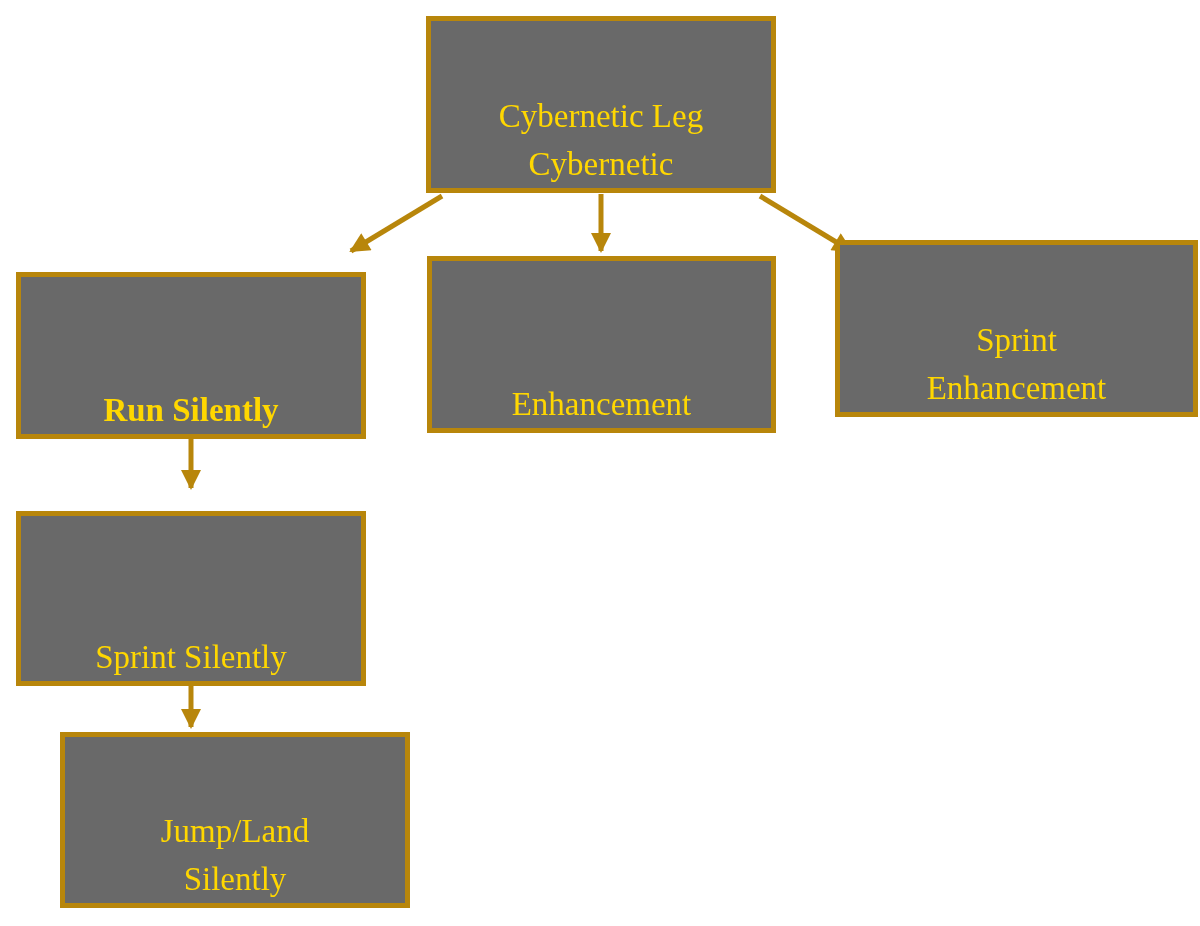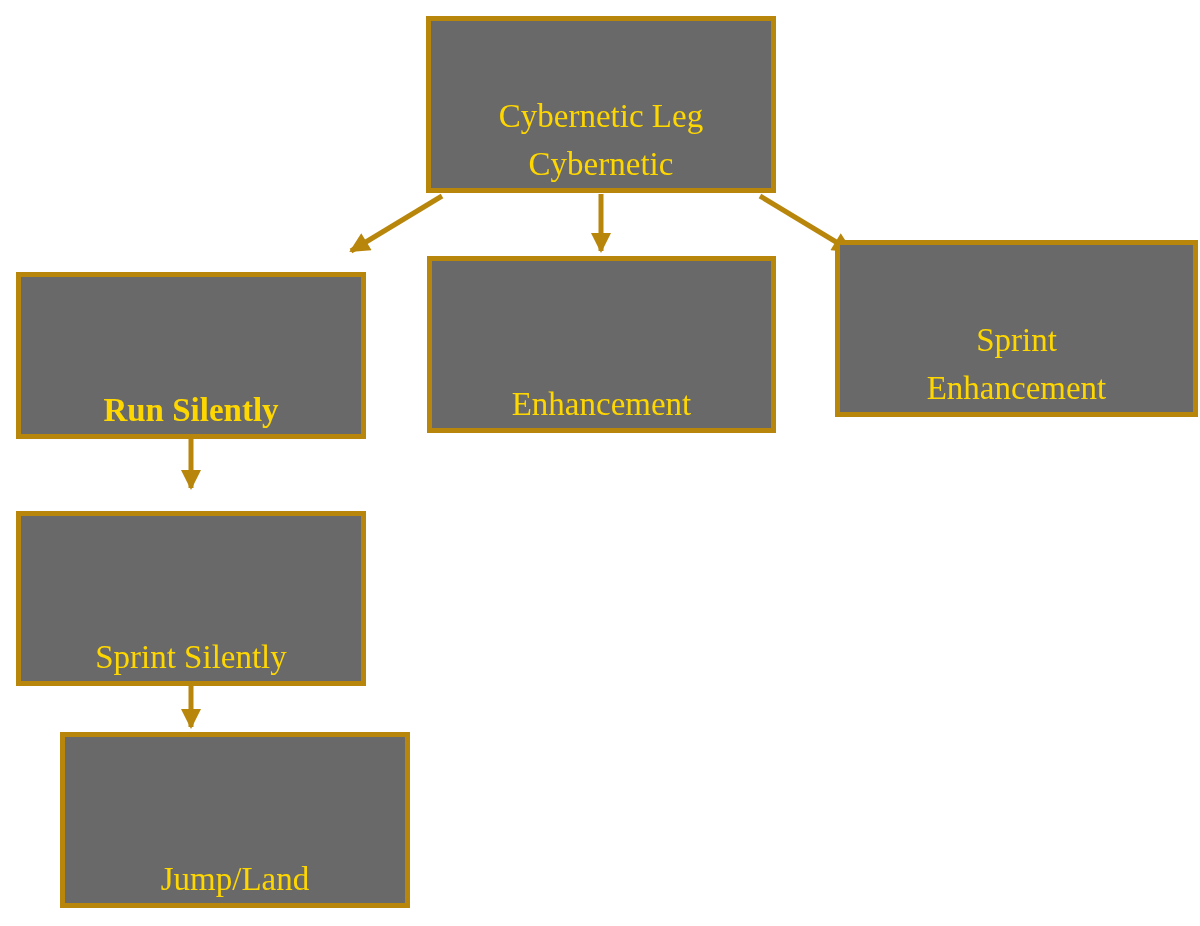--- a/index.html
+++ b/index.html
@@ -99,16 +99,17 @@
 
   <div class="node" style="left:16px; top:511px; width:350px; height:175px;">
     <div class="label">
       <div>Sprint Silently</div>
     </div>
   </div>
 
   <div class="node" style="left:16px; top:732px; width:350px; height:176px;margin-left:44px;">
     <div class="label">
       <div>Jump/Land</div>
+      <div>Silently</div>
     </div>
   </div>
 
 </div>
 
 </body></html>

